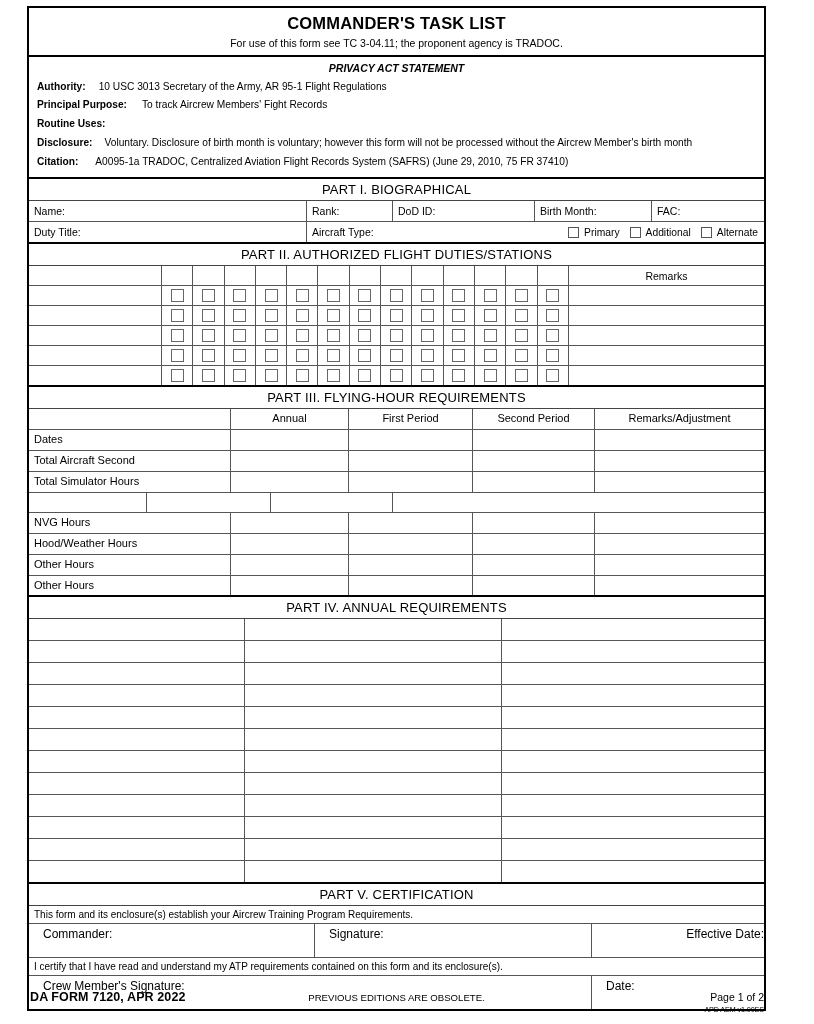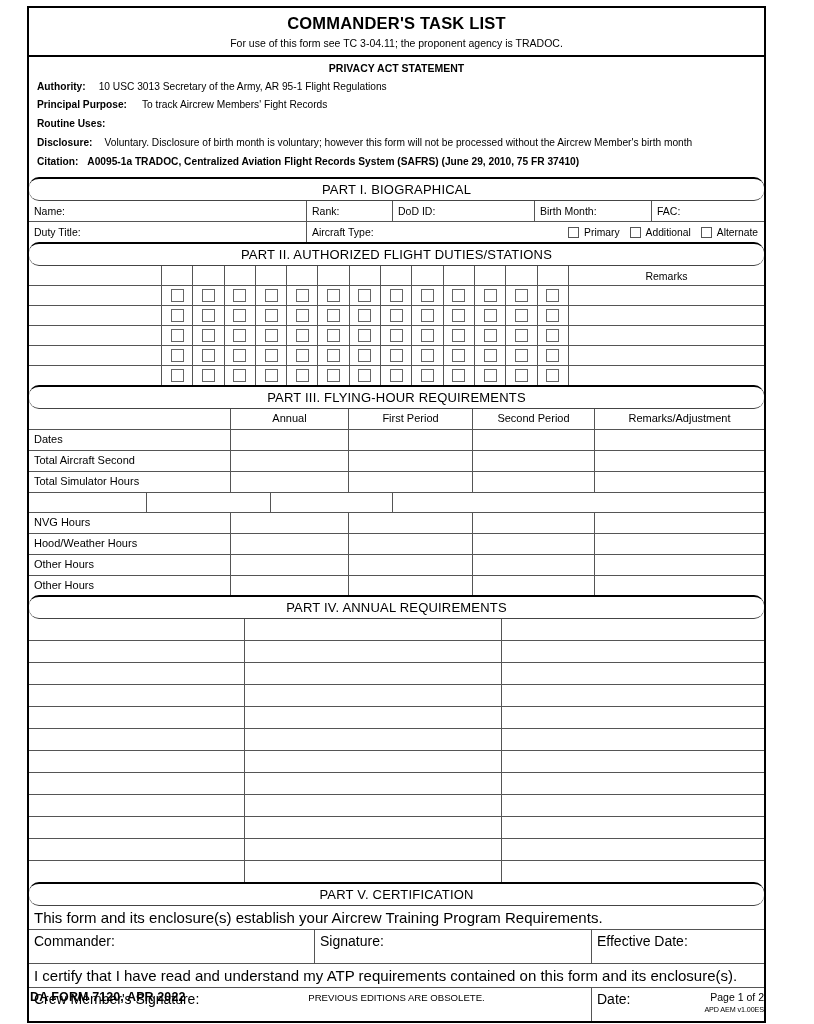--- a/index.html
+++ b/index.html
@@ -45,45 +45,45 @@
     margin-top: 4px;
     line-height: 1.2;
   }
 
   
   .pas-head {
     text-align: center;
     font-size: 10.5px;
     font-weight: bold;
     padding: 5px 0 4px 0;
+    font-style: italic;
   }
   .pas-body { padding: 0 0 6px 0; }
   .pas-row {
     display: flex;
     font-size: 10.2px;
     padding: 3px 0 3px 8px;
     line-height: 1.25;
   }
   .pas-label { font-weight: bold; white-space: nowrap; }
   .pas-val { margin-left: 8px; }
   .pas-w-auth .pas-val { margin-left: 13px; }
   .pas-w-pp .pas-val { margin-left: 15px; }
   .pas-w-ru .pas-val { margin-left: 12px; }
   .pas-w-dis .pas-val { margin-left: 12px; }
-  .pas-w-cit .pas-val { margin-left: 9px; font-weight: bold; }
+  .pas-w-cit .pas-val { margin-left: 17px; }
 
   
   .part-header {
     text-align: center;
     font-size: 13px;
     padding: 3px 0 3px 0;
     border-top: 2px solid #000;
     border-bottom: 1.5px solid #444;
     letter-spacing: 0.2px;
-    border-radius: 10px;
   }
 
   
   .p1-row { display: flex; border-bottom: 1px solid #555; }
   .p1-row.last { border-bottom: none; }
   .cell {
     font-size: 10.5px;
     padding: 4px 0 4px 5px;
     border-right: 1px solid #555;
     min-height: 20px;
@@ -157,35 +157,35 @@
   .p4-c3 { flex: 1; }
   .p4-row > div {
     height: 21px;
     font-size: 10.4px;
     padding: 3px 0 0 5px;
   }
   .p4-head > div { text-align: center; padding-left: 0; }
 
   
   .p5-note {
-    font-size: 15px;
+    font-size: 10px;
     padding: 3px 0 3px 5px;
     border-bottom: 1px solid #555;
   }
   .p5-row { display: flex; border-bottom: 1px solid #555; }
   .p5-row.last { border-bottom: none; }
   .p5-c1 { width: 286px; border-right: 1px solid #555; }
   .p5-c2 { width: 277px; border-right: 1px solid #555; }
-  .p5-c3 { flex: 1; }
+  .p5-c3 { flex: 1; text-align: right; }
   .p5-sig1 { width: 563px; border-right: 1px solid #555; }
   .p5-sig2 { flex: 1; }
   .p5-row > div {
     height: 33px;
-    font-size: 14px;
-    padding: 3px 0 0 5px;
+    font-size: 12px;
+    padding: 3px 0 0 14px;
   }
 
   
   .footer {
     position: absolute;
     left: 27px;
     top: 990px;
     width: 739px;
     height: 30px;
   }

